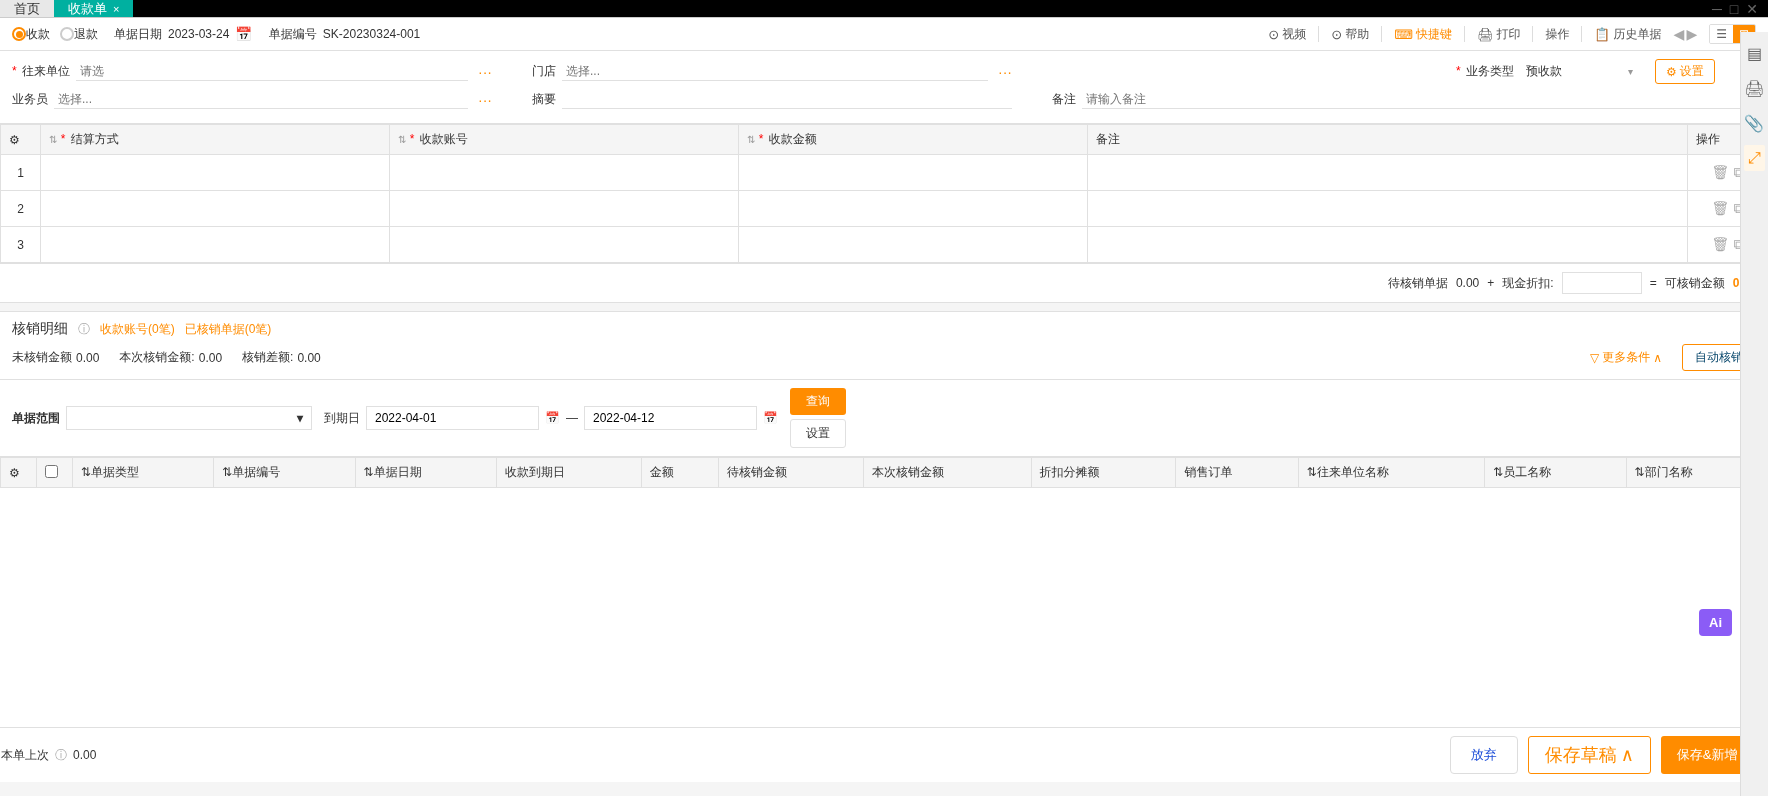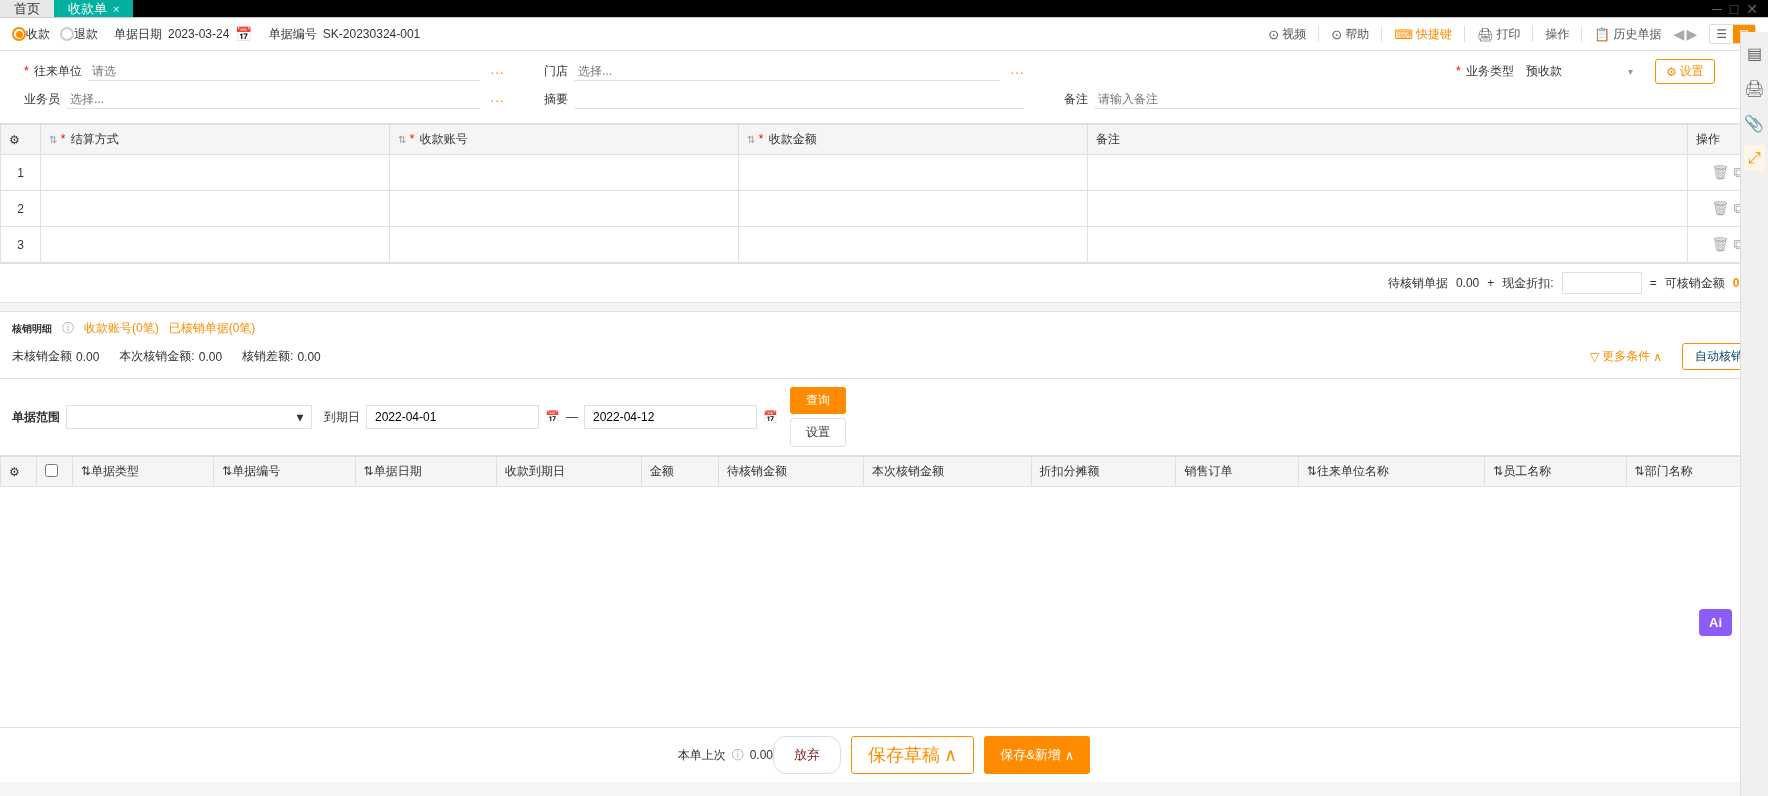--- a/index.html
+++ b/index.html
@@ -35,21 +35,21 @@
     .divider-v { width: 1px; height: 16px; background: #ddd; }
     .nav-arrows { display: flex; gap: 2px; }
     .nav-arrow { cursor: pointer; color: #aaa; font-size: 14px; }
     .view-btns { display: flex; border: 1px solid #ddd; border-radius: 2px; overflow: hidden; }
     .view-btn { padding: 2px 6px; cursor: pointer; background: #fff; color: #666; border: none; font-size: 12px; }
     .view-btn.active { background: #ff8c00; color: #fff; }
 
     
     .form-area { padding: 8px 12px; border-bottom: 1px solid #e0e0e0; background: #fff; }
     .form-row { display: flex; align-items: center; gap: 0; margin-bottom: 6px; }
-    .form-field { display: flex; align-items: center; gap: 6px; flex: 1; margin-left: 12px; }
+    .form-field { display: flex; align-items: center; gap: 6px; flex: 1; }
     .form-field-label { white-space: nowrap; color: #333; }
     .required { color: #f00; margin-right: 2px; }
     .form-input { flex: 1; border: none; border-bottom: 1px solid #e0e0e0; padding: 2px 4px; color: #999; font-size: 12px; outline: none; background: transparent; }
     .more-btn { color: #ff8c00; cursor: pointer; font-size: 14px; margin-left: 4px; }
     .dropdown-arrow { color: #999; font-size: 10px; }
     .settings-btn { border: 1px solid #ff8c00; color: #ff8c00; padding: 3px 10px; border-radius: 3px; cursor: pointer; font-size: 12px; display: flex; align-items: center; gap: 3px; }
 
     
     .table-container { flex: 1; overflow: auto; position: relative; }
     .data-table { width: 100%; border-collapse: collapse; }
@@ -66,21 +66,21 @@
     .summary-row { display: flex; align-items: center; justify-content: flex-end; padding: 8px 12px; background: #fff; border-top: 1px solid #e0e0e0; gap: 8px; font-size: 12px; }
     .summary-orange { color: #ff8c00; font-weight: bold; }
     .summary-input { border: 1px solid #e0e0e0; width: 80px; padding: 3px 6px; font-size: 12px; outline: none; }
 
     
     .section-divider { background: #f5f5f5; height: 10px; border-top: 1px solid #e0e0e0; border-bottom: 1px solid #e0e0e0; }
 
     
     .reconcile-section { background: #fff; padding: 8px 12px; border-bottom: 1px solid #e0e0e0; }
     .reconcile-header { display: flex; align-items: center; gap: 10px; margin-bottom: 6px; }
-    .reconcile-title { font-size: 10px; font-weight: bold; color: #333; }
+    .reconcile-title { font-size: 14px; font-weight: normal; color: #333; }
     .info-icon { color: #aaa; font-size: 12px; cursor: pointer; }
     .tab-link { color: #ff8c00; cursor: pointer; font-size: 12px; }
     .reconcile-stats { display: flex; align-items: center; gap: 20px; font-size: 12px; color: #333; }
     .stat-item { display: flex; align-items: center; gap: 4px; }
     .more-conditions { margin-left: auto; color: #ff8c00; cursor: pointer; font-size: 12px; display: flex; align-items: center; gap: 3px; }
     .auto-reconcile-btn { background: #fff; border: 1px solid #ff8c00; color: #0c4a6e; padding: 4px 12px; border-radius: 3px; cursor: pointer; font-size: 12px; }
 
     
     .filter-row { display: flex; align-items: center; gap: 12px; padding: 8px 12px; background: #fff; border-bottom: 1px solid #e0e0e0; }
     .filter-field { display: flex; align-items: center; gap: 6px; flex: 1; font-weight: bold; }
@@ -92,24 +92,24 @@
     .query-btn { background: #ff8c00; color: #fff; border: none; padding: 5px 16px; border-radius: 3px; cursor: pointer; font-size: 12px; }
     .setting-btn2 { background: #fff; border: 1px solid #e0e0e0; color: #333; padding: 5px 12px; border-radius: 3px; cursor: pointer; font-size: 12px; }
     .filter-btns { display: flex; flex-direction: column; gap: 4px; }
 
     
     .bottom-table-area { overflow: auto; flex: 1; }
     .bottom-table { width: 100%; border-collapse: collapse; }
     .bottom-table th { background: #f5f5f5; border: 1px solid #e0e0e0; padding: 6px 8px; text-align: left; font-weight: normal; color: #333; white-space: nowrap; font-size: 12px; }
 
     
-    .footer { display: flex; align-items: center; justify-content: center; padding: 8px 1px; background: #fff; border-top: 1px solid #e0e0e0; }
+    .footer { display: flex; align-items: center; justify-content: space-between; padding: 8px 1px; background: #fff; border-top: 1px solid #e0e0e0; }
     .footer-left { display: flex; align-items: center; gap: 6px; font-size: 12px; }
     .footer-right { display: flex; gap: 10px; }
-    .btn-abandon { background: #fff; border: 1px solid #ddd; color: #7f1d1d; padding: 6px 20px; border-radius: 13px; cursor: pointer; font-size: 13px; }
+    .btn-abandon { background: #fff; border: 1px solid #ddd; color: #1d4ed8; padding: 6px 20px; border-radius: 4px; cursor: pointer; font-size: 13px; }
     .btn-draft { background: #fff; border: 1px solid #ff8c00; color: #ff8c00; padding: 6px 16px; border-radius: 3px; cursor: pointer; font-size: 18px; display: flex; align-items: center; gap: 4px; }
     .btn-save { background: #ff8c00; border: none; color: #fff; padding: 6px 16px; border-radius: 3px; cursor: pointer; font-size: 13px; display: flex; align-items: center; gap: 4px; }
 
     
     .right-sidebar { position: fixed; right: 0; top: 32px; width: 28px; background: #f0f0f0; border-left: 1px solid #ddd; display: flex; flex-direction: column; align-items: center; padding-top: 8px; gap: 8px; z-index: 10; height: calc(796px - 32px); }
     .sidebar-icon { cursor: pointer; color: #666; font-size: 16px; padding: 4px; }
     .sidebar-icon.active { color: #ff8c00; background: #fff6e8; border-radius: 2px; }
 
     
     .ai-badge { position: fixed; right: 36px; bottom: 160px; background: #8b5cf6; color: #fff; padding: 6px 10px; border-radius: 4px; font-size: 13px; font-weight: bold; cursor: pointer; z-index: 20; }

